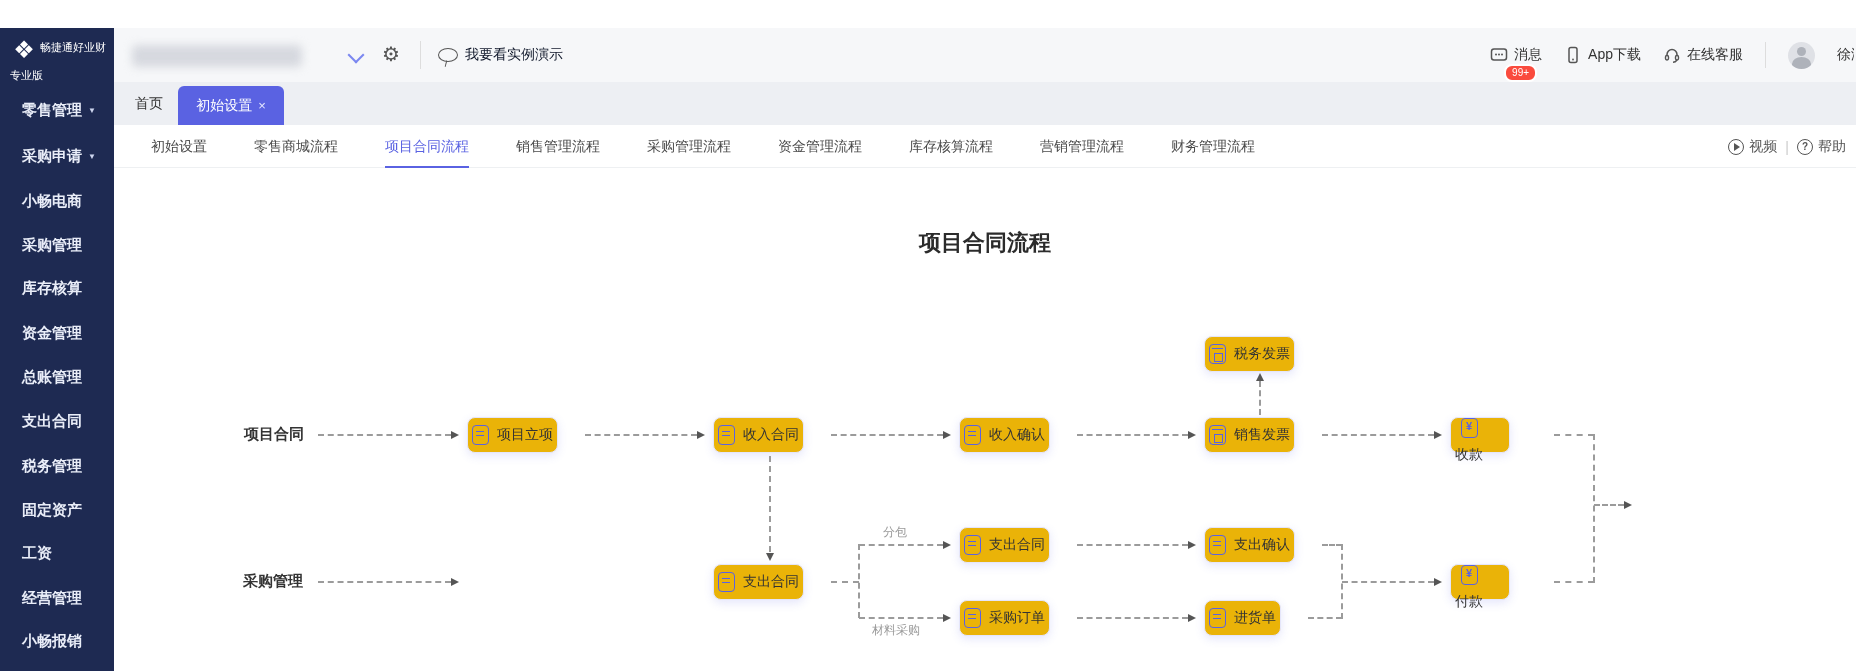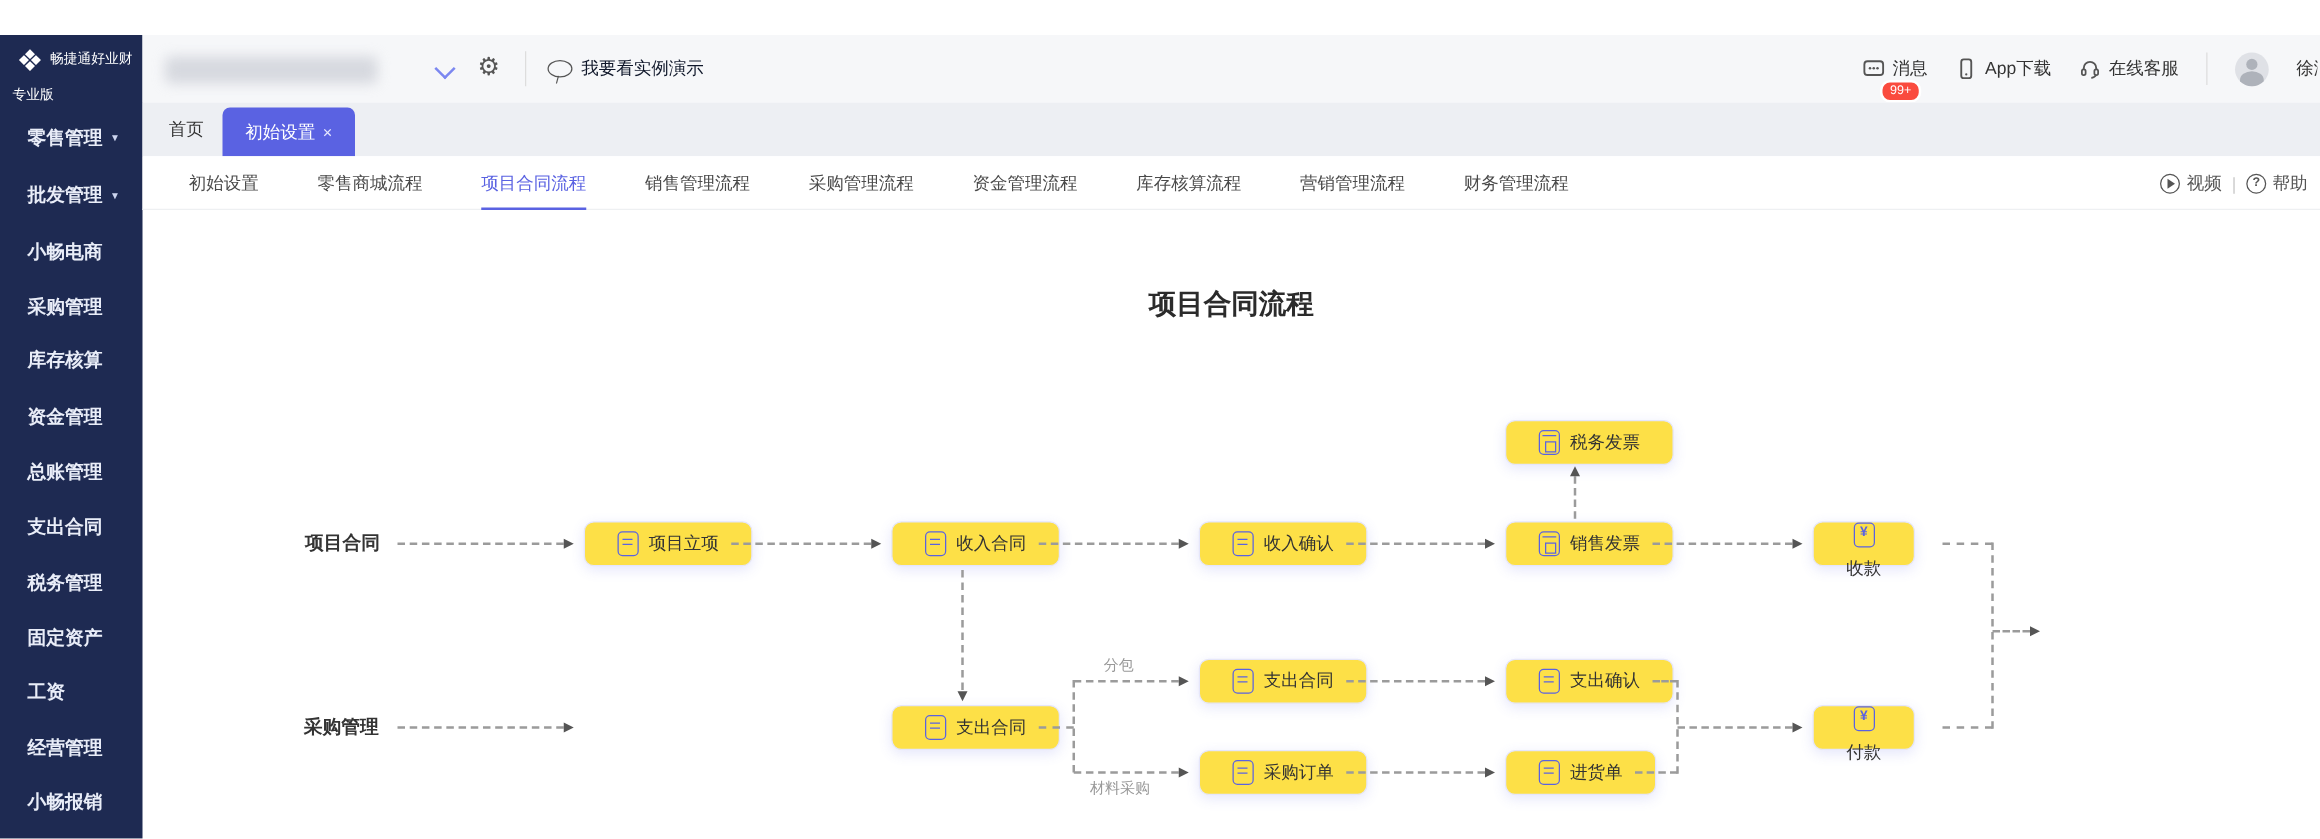--- a/index.html
+++ b/index.html
@@ -49,21 +49,21 @@
   .nav-right { position:absolute; right:10px; top:0; height:43px; display:flex; align-items:center; gap:8px; font-size:14px; color:#555; }
   .nav-right .sep { color:#ccc; }
   .circ { width:16px; height:16px; border:1.4px solid #555; border-radius:50%; display:inline-flex; align-items:center; justify-content:center; }
   .play::after { content:""; width:0; height:0; border-left:6px solid #555; border-top:4px solid transparent; border-bottom:4px solid transparent; margin-left:2px; }
   .ques::after { content:"?"; font-size:10px; color:#555; font-weight:bold; }
   .nav-right > div { display:flex; align-items:center; gap:5px; cursor:pointer; }
 
   
   .dg-title { position:absolute; left:114px; width:1742px; top:228px; text-align:center; font-size:22px; font-weight:600; color:#2b2b2b; }
   .rowlabel { position:absolute; font-size:15px; color:#333; font-weight:600; white-space:nowrap; }
-  .node { position:absolute; height:36px; display:inline-flex; align-items:center; gap:8px; padding:0 26px; background:#fde047; border:1px solid #e5e6fa; border-radius:8px; box-shadow:0 3px 10px rgba(93,100,230,.16); font-size:14px; color:#333; white-space:nowrap; cursor:pointer; }
+  .node { position:absolute; height:36px; display:inline-flex; align-items:center; gap:8px; padding:0 4px; background:#eab308; border:1px solid #e5e6fa; border-radius:8px; box-shadow:0 3px 10px rgba(93,100,230,.16); font-size:14px; color:#333; white-space:nowrap; cursor:pointer; }
   .node.wide-pad { padding-right:26px;flex-direction:column; }
   .nicon { width:17px; height:20px; border:1.7px solid #5a62e2; border-radius:4px; position:relative; flex:none; }
   .nicon.doc::before { content:""; position:absolute; left:3px; top:5px; width:8px; border-top:1.7px solid #5a62e2; box-shadow:0 4px 0 #5a62e2; }
   .nicon.money::after { content:"¥"; position:absolute; left:0; right:0; top:1px; text-align:center; font-size:11px; color:#5a62e2; font-weight:bold; }
   .nicon.cal::before { content:""; position:absolute; left:2px; right:2px; top:3px; border-top:1.7px solid #5a62e2; }
   .nicon.cal::after { content:""; position:absolute; left:4px; top:8px; width:7px; height:7px; border:1.4px solid #5a62e2; }
   .hl { position:absolute; height:0; border-top:2px dashed #9b9b9b; }
   .vl { position:absolute; width:0; border-left:2px dashed #9b9b9b; }
   .ar { position:absolute; width:0; height:0; }
   .ar.r { border-top:4px solid transparent; border-bottom:4px solid transparent; border-left:8px solid #555; }
@@ -77,21 +77,21 @@
 <div class="screen">
 
   <div class="topstrip"></div>
 
   <div class="sideblock">
     <div class="logo-icon">❖</div>
     <div class="brand">畅捷通好业财</div>
     <div class="edition">专业版</div>
 
     <div class="menu-item" style="top:73px"><span>零售管理</span><span class="arr">▼</span></div>
-    <div class="menu-item" style="top:119px"><span>批发管理</span><span class="arr">▼</span></div>
+    <div class="menu-item" style="top:119px"><span>采购申请</span><span class="arr">▼</span></div>
     <div class="menu-item" style="top:164px"><span>小畅电商</span></div>
     <div class="menu-item" style="top:208px"><span>采购管理</span></div>
     <div class="menu-item" style="top:251px"><span>库存核算</span></div>
     <div class="menu-item" style="top:296px"><span>资金管理</span></div>
     <div class="menu-item" style="top:340px"><span>总账管理</span></div>
     <div class="menu-item" style="top:384px"><span>支出合同</span></div>
     <div class="menu-item" style="top:429px"><span>税务管理</span></div>
     <div class="menu-item" style="top:473px"><span>固定资产</span></div>
     <div class="menu-item" style="top:516px"><span>工资</span></div>
     <div class="menu-item" style="top:561px"><span>经营管理</span></div>

